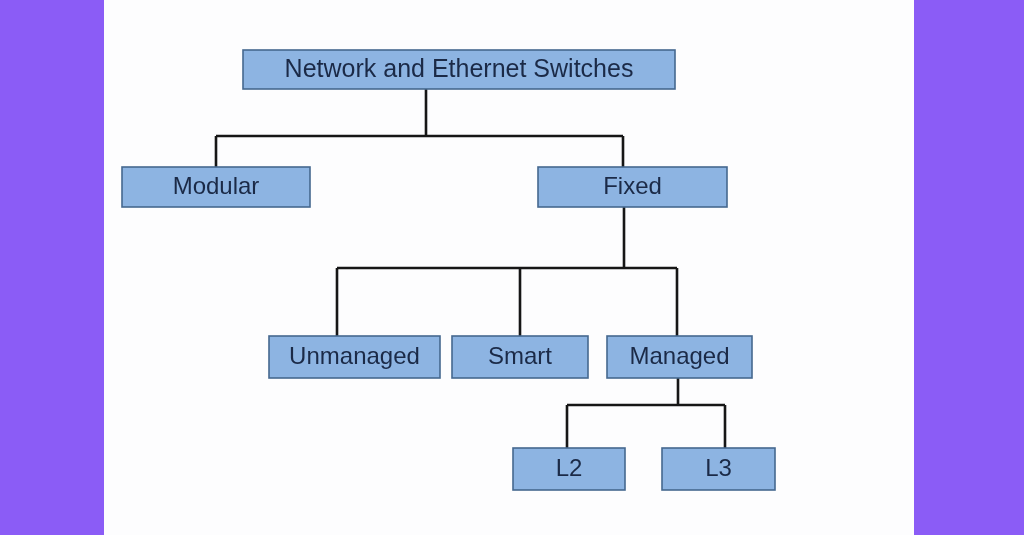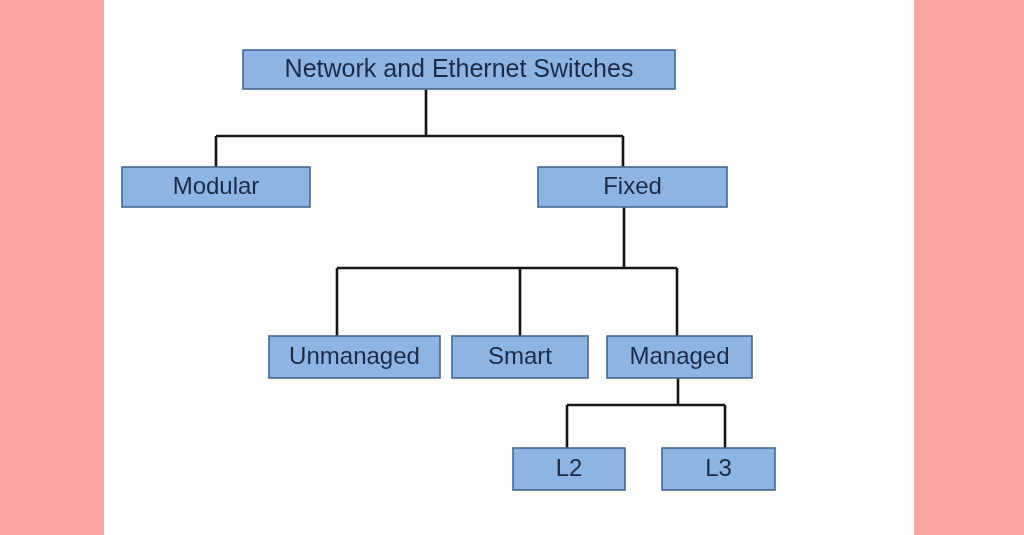--- a/index.html
+++ b/index.html
@@ -11,21 +11,21 @@
   body {
     width: 1024px;
     height: 535px;
     overflow: hidden;
     font-family: "Liberation Sans", sans-serif;
   }
   #diagram-canvas {
     position: relative;
     width: 1024px;
     height: 535px;
-    background: #fca5a5;
+    background: #8b5cf6;
   }
   
   .content-plate {
     position: absolute;
     left: 104px;
     top: 0px;
     width: 810px;
     height: 535px;
     background: #fdfdfe;
   }

